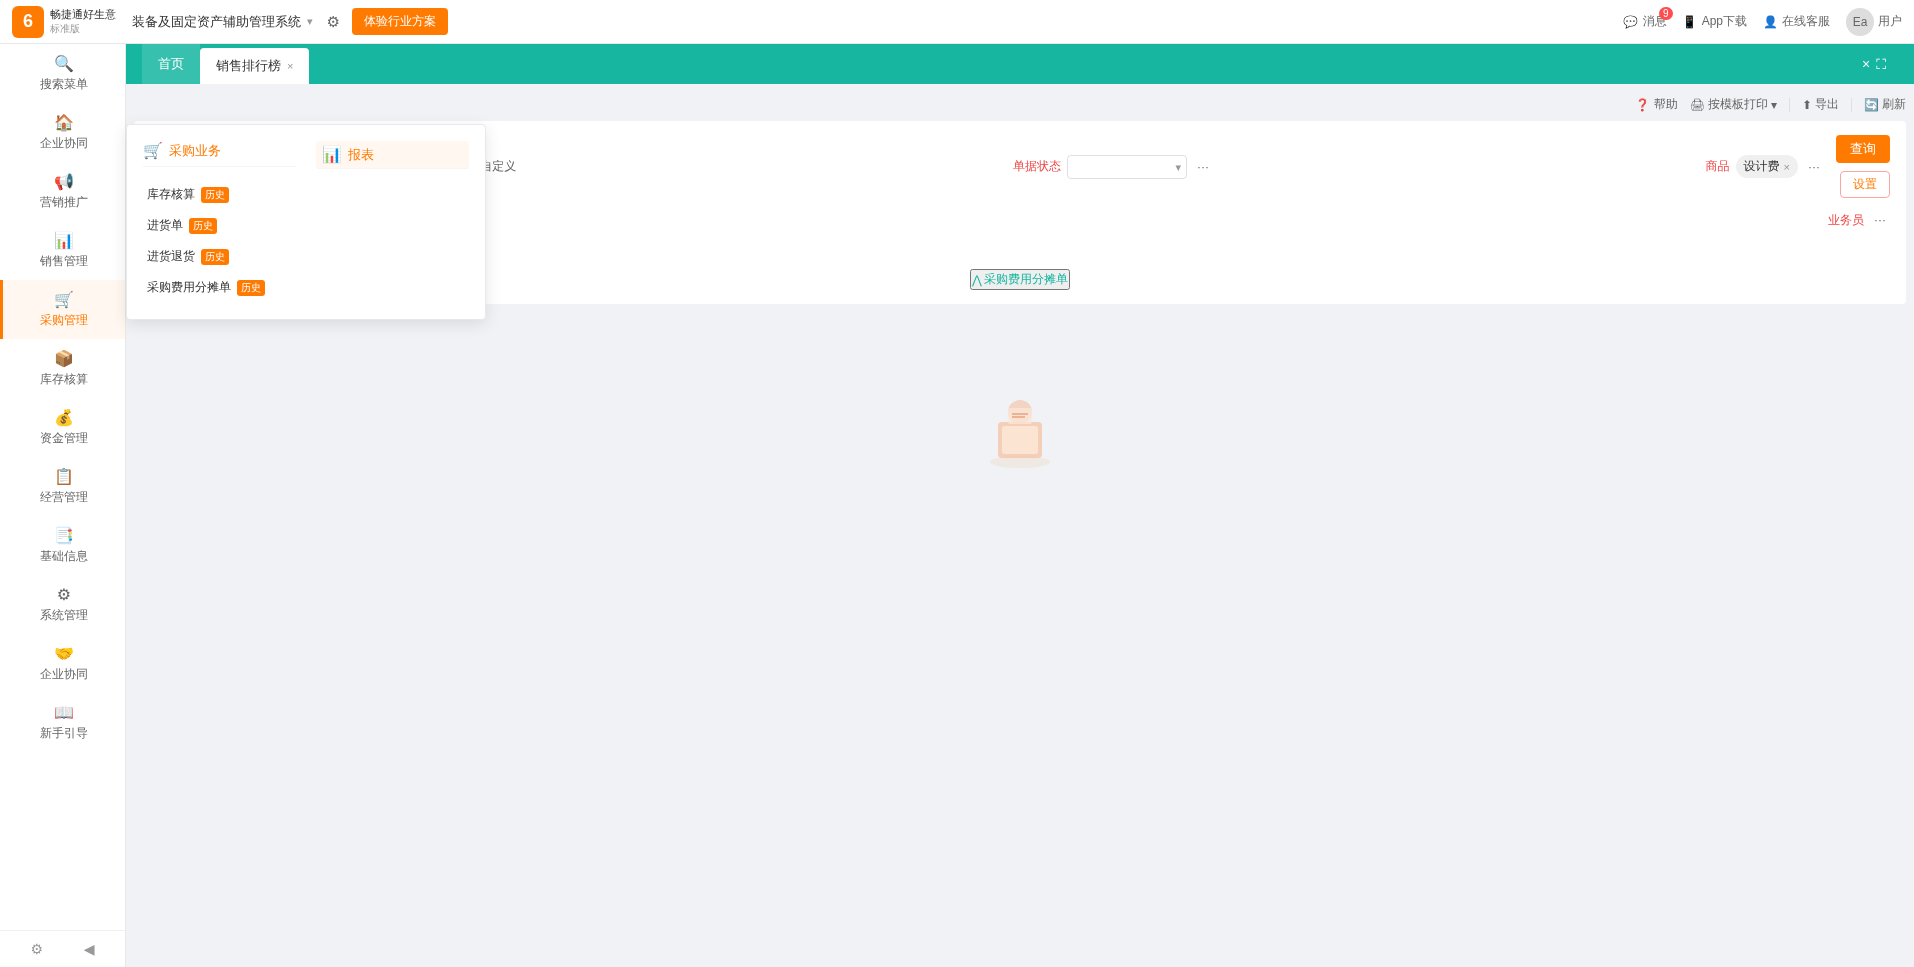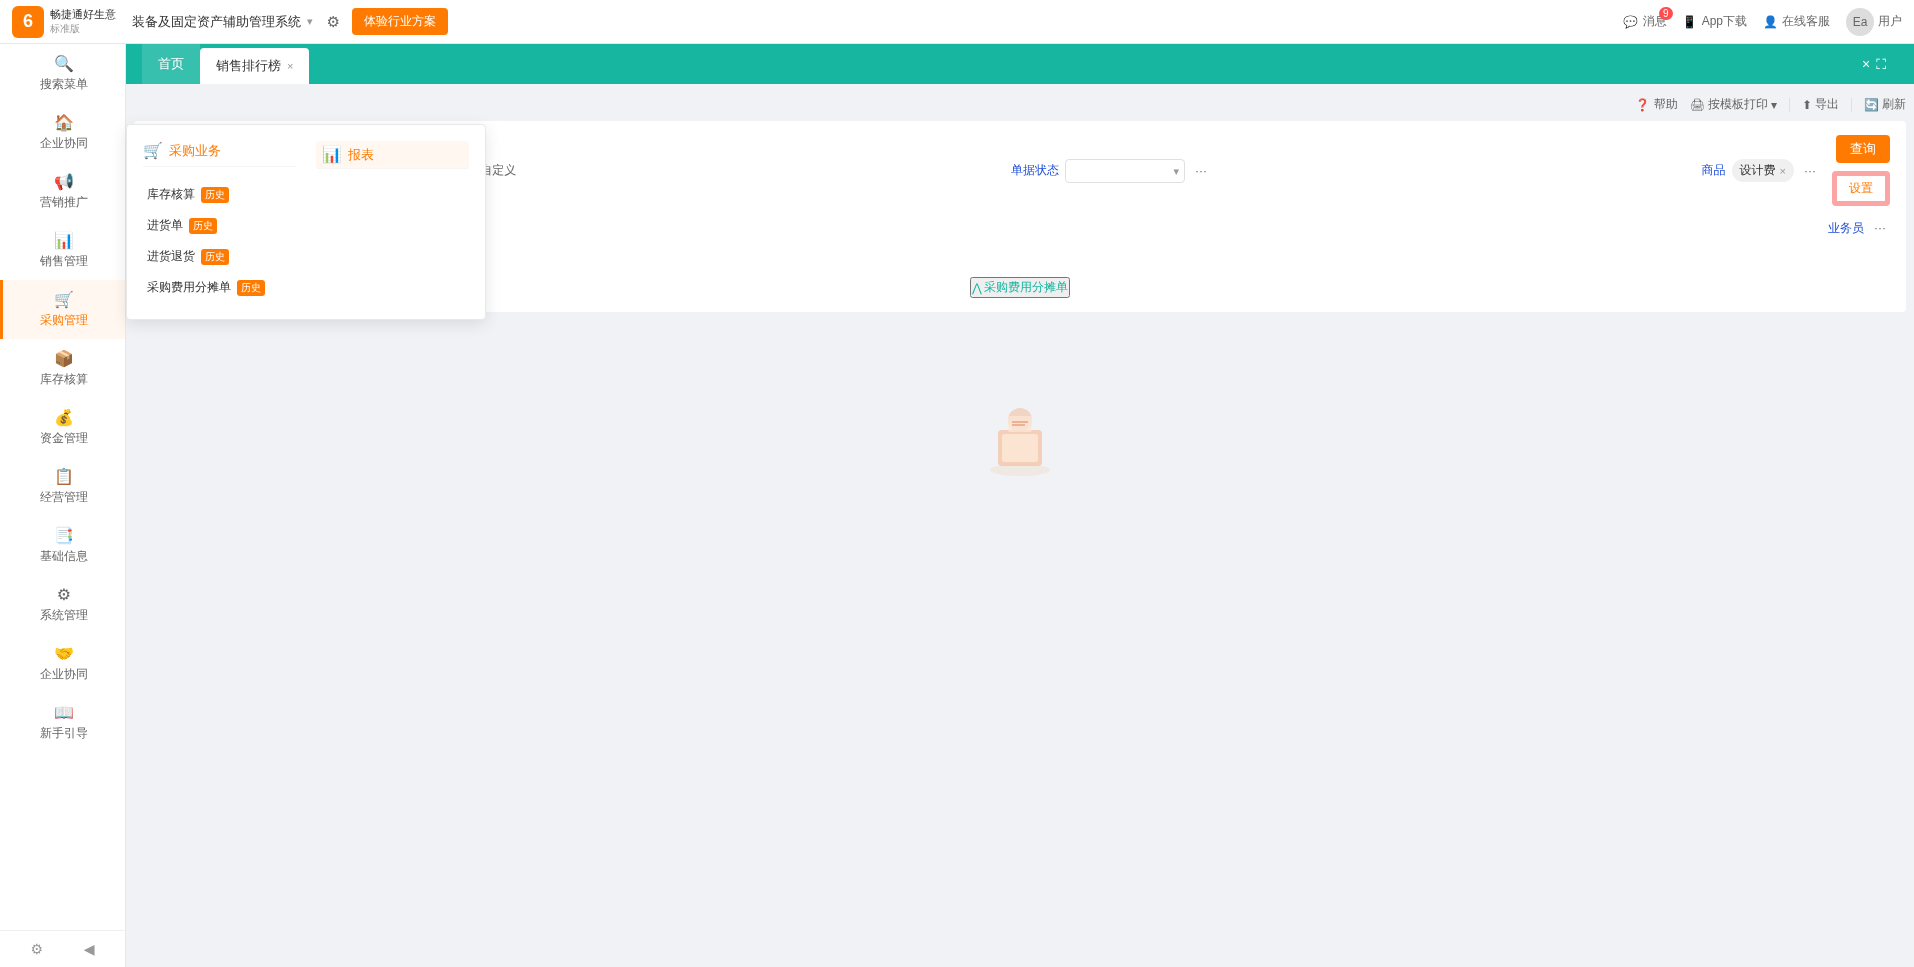--- a/index.html
+++ b/index.html
@@ -35,35 +35,35 @@
     
     .tab { padding: 0 16px; height: 40px; display: flex; align-items: center; gap: 6px; cursor: pointer; color: rgba(255,255,255,0.8); font-size: 13px; }
     .tab.home { background: rgba(255,255,255,0.15); color: #fff; }
     .tab.active { background: #fff; color: #333; border-radius: 4px 4px 0 0; margin-top: 4px; height: 36px; }
     .tab-close { color: #999; font-size: 11px; cursor: pointer; }
     .tab-bar-right { margin-left: auto; display: flex; align-items: center; gap: 6px; padding-right: 12px; color: #fff; font-size: 16px; }
 
     
     .filter-panel { background: #fff; padding: 14px 16px; margin: 8px; border-radius: 4px; }
     .filter-row { display: flex; align-items: center; gap: 12px; margin-bottom: 10px; flex-wrap: wrap; }
-    .filter-label { color: #1d4ed8; font-size: 12px; white-space: nowrap; }
+    .filter-label { color: #ef4444; font-size: 12px; white-space: nowrap; }
     .filter-item { display: flex; align-items: center; gap: 6px; }
     .date-input { border: 1px solid #e0e0e0; border-radius: 4px; padding: 4px 8px; font-size: 12px; color: #333; background: #fff; cursor: pointer; }
     .date-range { display: flex; align-items: center; gap: 4px; }
     .quick-date-btns { display: flex; gap: 4px; }
     .quick-btn { border: none; background: none; color: #666; font-size: 12px; cursor: pointer; padding: 2px 4px; }
     .select-box { border: 1px solid #e0e0e0; border-radius: 4px; padding: 4px 24px 4px 8px; font-size: 12px; color: #333; background: #fff; cursor: pointer; min-width: 120px; position: relative; appearance: none; }
     .select-wrapper { position: relative; display: inline-block; }
     .select-wrapper::after { content: '▾'; position: absolute; right: 6px; top: 50%; transform: translateY(-50%); color: #999; pointer-events: none; font-size: 11px; }
     .tag { display: inline-flex; align-items: center; gap: 4px; background: #f0f0f0; border-radius: 12px; padding: 3px 8px; font-size: 12px; color: #333; }
     .tag-close { cursor: pointer; color: #999; font-size: 11px; }
     .more-btn { color: #666; font-size: 12px; cursor: pointer; padding: 0 4px; }
     .collapse-btn { color: #16b6a0; font-size: 12px; cursor: pointer; display: flex; align-items: center; gap: 2px; }
     .search-btn { background: #ff7a00; color: #fff; border: none; border-radius: 4px; padding: 5px 14px; font-size: 13px; cursor: pointer; font-family: Liberation Serif, serif; }
-    .set-btn { background: #fff; color: #ff7a00; border: 5px solid #fca5a5; border-radius: 4px; padding: 4px 12px; font-size: 12px; cursor: pointer; margin-top: 4px; }
+    .set-btn { background: #fff; color: #ff7a00; border: 1px solid #fca5a5; border-radius: 4px; padding: 4px 12px; font-size: 12px; cursor: pointer; margin-top: 4px; }
     .toolbar { display: flex; align-items: center; gap: 12px; justify-content: flex-end; padding: 0 8px 8px; }
     .toolbar-btn { background: none; border: none; color: #666; font-size: 12px; cursor: pointer; display: flex; align-items: center; gap: 3px; }
 
     
     .empty-state { display: flex; flex-direction: column; align-items: center; justify-content: center; padding: 80px 20px; color: #999; }
     .empty-icon { width: 100px; height: 80px; margin-bottom: 16px; }
     .empty-text { font-size: 13px; color: #bbb; line-height: 1.8; text-align: left; }
     .empty-text li { list-style: none; padding-left: 16px; position: relative; }
     .empty-text li::before { content: ''; width: 6px; height: 6px; background: #ddd; border-radius: 50%; position: absolute; left: 0; top: 7px; }
 

